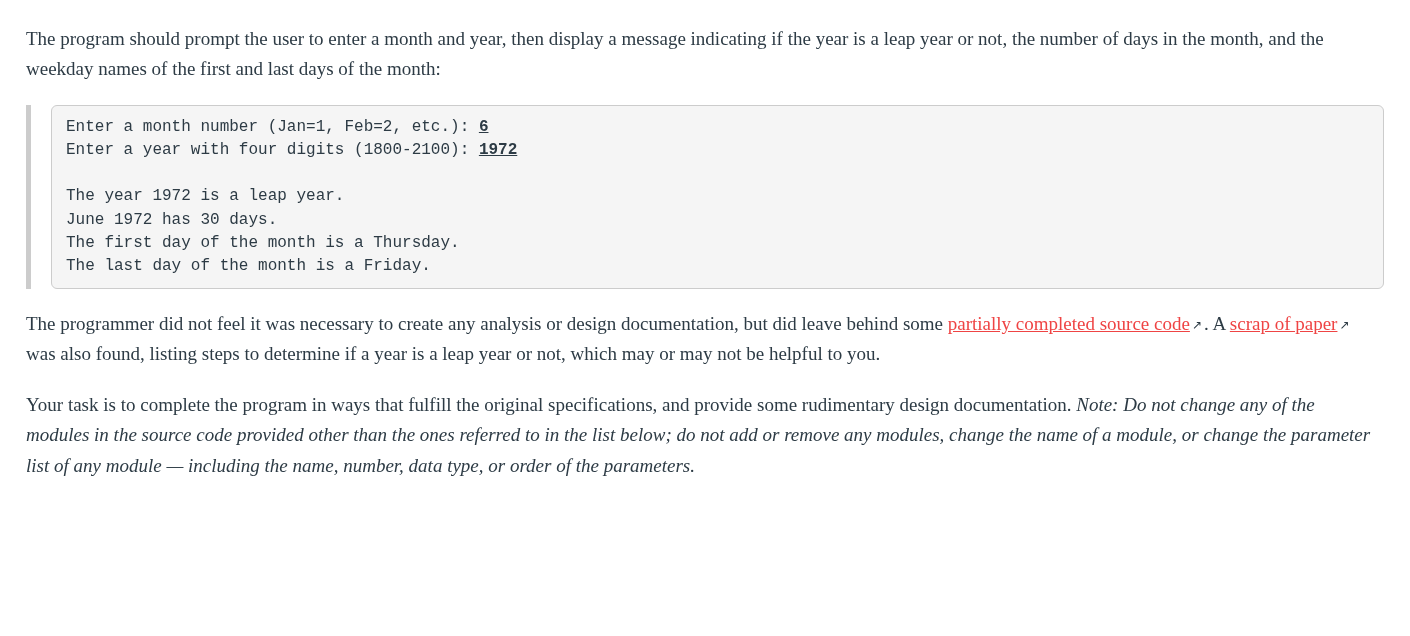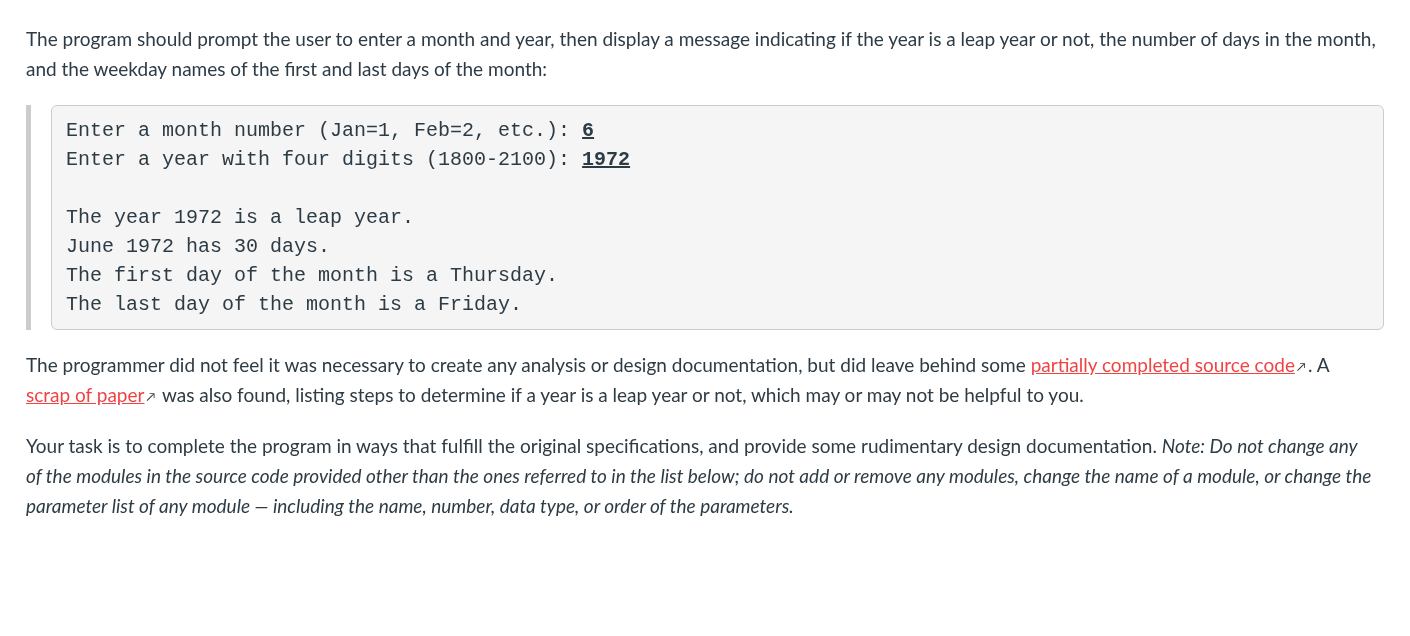--- a/index.html
+++ b/index.html
@@ -11,34 +11,35 @@
     font-family: "Lato", "Helvetica Neue", Helvetica, Arial, sans-serif;
     color: #2d3b45;
     font-size: 19px;
     line-height: 1.6;
     padding: 24px 26px;
     width: 1410px;
     box-sizing: border-box;
   }
   p {
     margin: 0 8px 20px 0;
+    font-family: Liberation Serif, serif;
   }
   .blockquote {
     border-left: 5px solid #ccc;
     margin: 0 0 20px 0;
     padding: 0 0 0 20px;
   }
   pre.code {
     background: #f5f5f5;
     border: 1px solid #ccc;
     border-radius: 6px;
     padding: 10px 14px;
     margin: 0;
     font-family: Menlo, Monaco, Consolas, "Courier New", monospace;
-    font-size: 20px;
+    font-size: 16px;
     line-height: 1.45;
     color: #2d3b45;
     white-space: pre;
     overflow-x: auto;
   }
   .u {
     text-decoration: underline;
     font-weight: bold;
   }
   a.ext-link {

